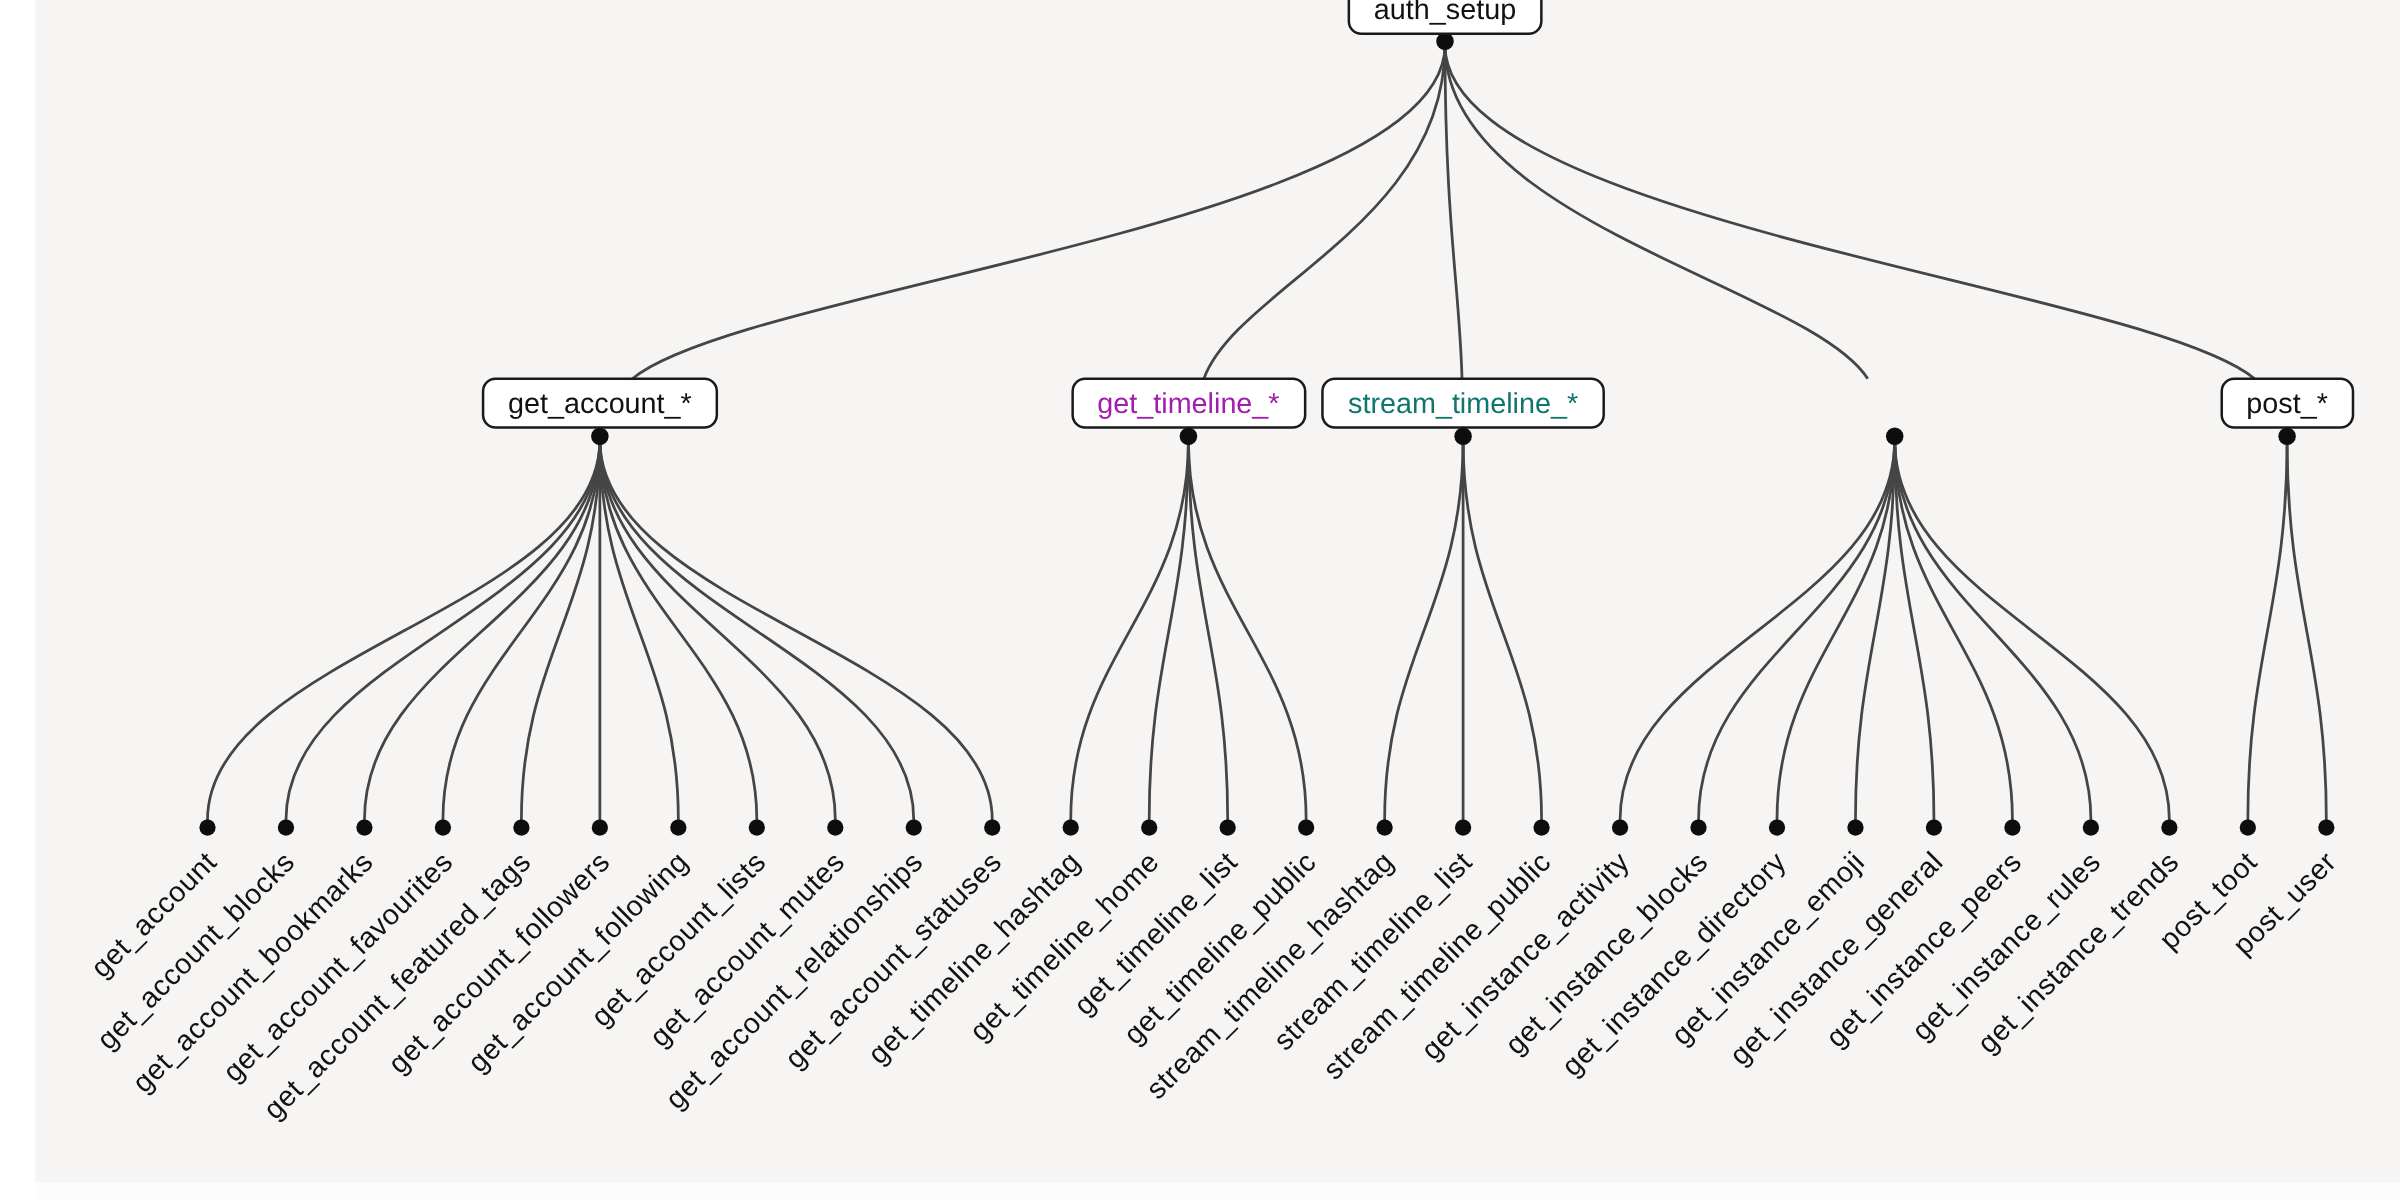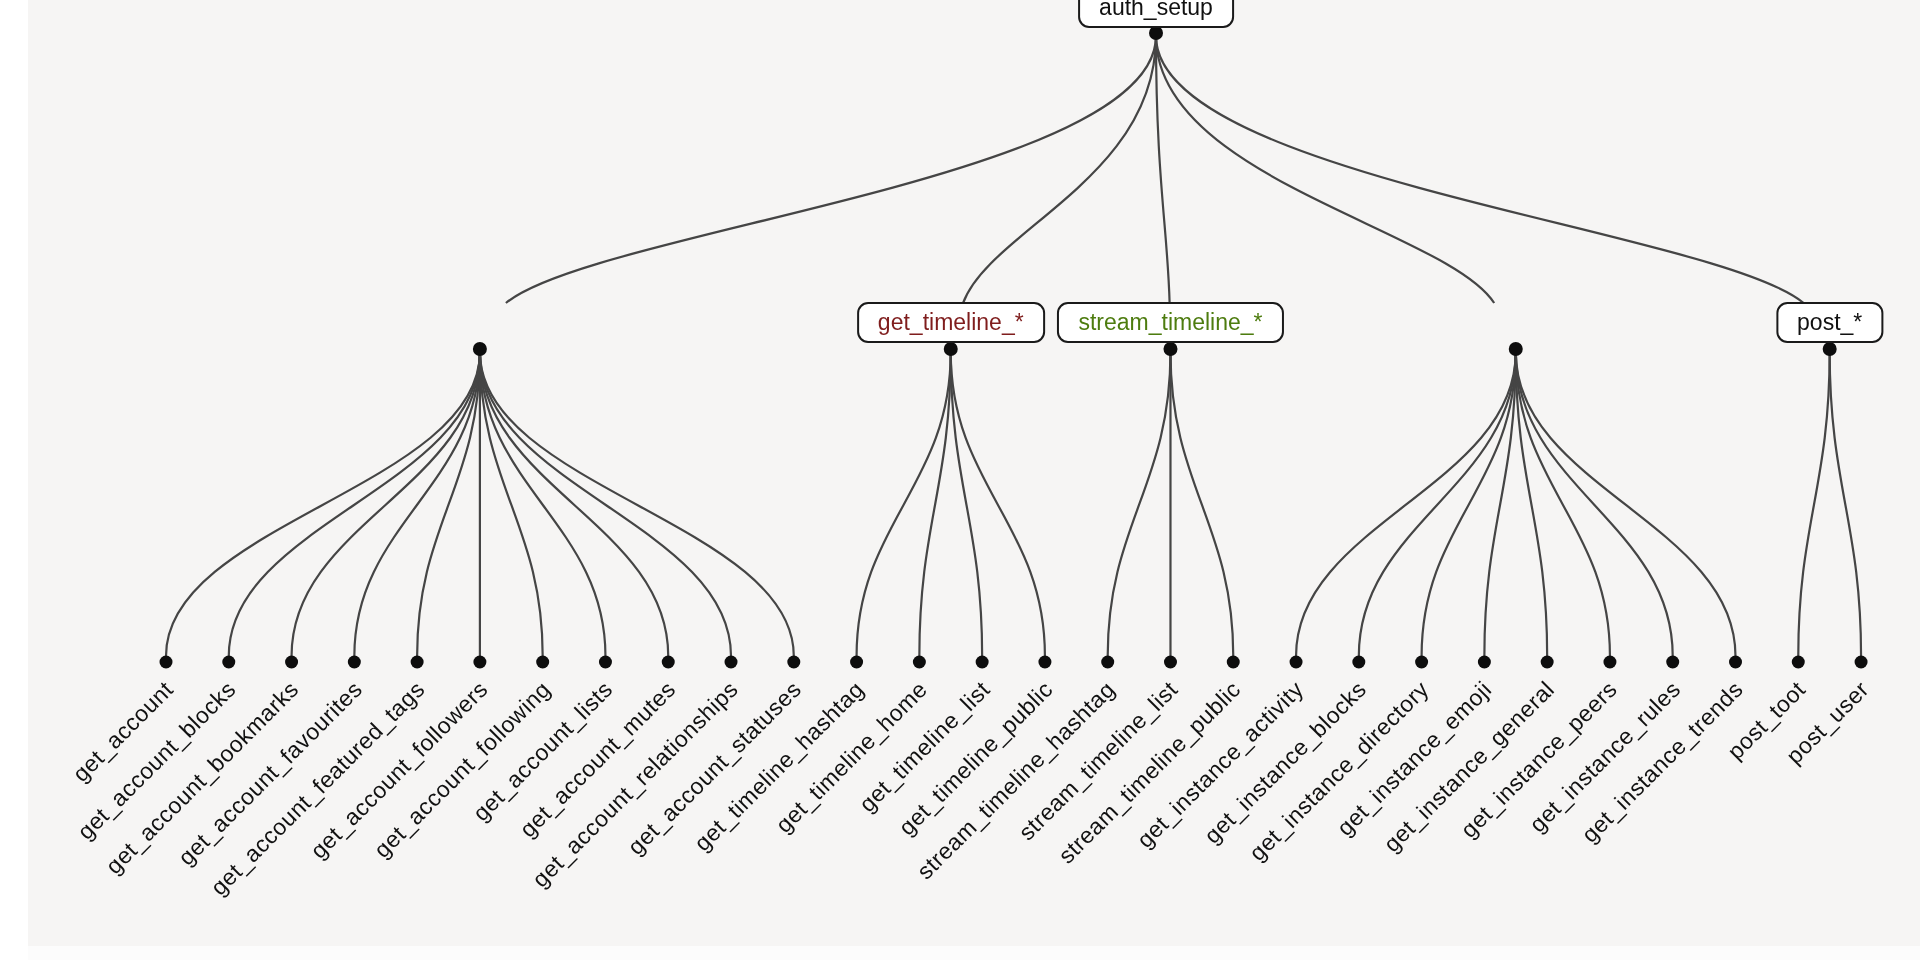--- a/index.html
+++ b/index.html
@@ -91,20 +91,21 @@
       <circle cx="1456.38" cy="662" r="6.5" fill="#0d0d0d"></circle>
       <circle cx="1519.16" cy="662" r="6.5" fill="#0d0d0d"></circle>
       <circle cx="1581.94" cy="662" r="6.5" fill="#0d0d0d"></circle>
       <circle cx="1644.72" cy="662" r="6.5" fill="#0d0d0d"></circle>
       <circle cx="1707.5" cy="662" r="6.5" fill="#0d0d0d"></circle>
       <circle cx="1770.28" cy="662" r="6.5" fill="#0d0d0d"></circle>
       <circle cx="1833.06" cy="662" r="6.5" fill="#0d0d0d"></circle>
     </svg>
   <div id="node-layer">
       <div class="node" style="left: 1128px; top: -13px; background: rgb(255, 255, 255); border-color: rgb(26, 26, 26); color: rgb(17, 17, 17);">auth_setup</div>
+      <div class="node" style="left: 451.9px; top: 302px; background: rgb(255, 255, 255); border-color: rgb(26, 26, 26); color: rgb(17, 17, 17);">get_account_*</div>
       <div class="leaf-anchor" style="left: 132px; top: 676px;">
         <div class="leaf-label" style="color: rgb(17, 17, 17);">get_account</div>
       </div>
       <div class="leaf-anchor" style="left: 194.78px; top: 676px;">
         <div class="leaf-label" style="color: rgb(17, 17, 17);">get_account_blocks</div>
       </div>
       <div class="leaf-anchor" style="left: 257.56px; top: 676px;">
         <div class="leaf-label" style="color: rgb(17, 17, 17);">get_account_bookmarks</div>
       </div>
       <div class="leaf-anchor" style="left: 320.34px; top: 676px;">
@@ -124,34 +125,34 @@
       </div>
       <div class="leaf-anchor" style="left: 634.24px; top: 676px;">
         <div class="leaf-label" style="color: rgb(17, 17, 17);">get_account_mutes</div>
       </div>
       <div class="leaf-anchor" style="left: 697.02px; top: 676px;">
         <div class="leaf-label" style="color: rgb(17, 17, 17);">get_account_relationships</div>
       </div>
       <div class="leaf-anchor" style="left: 759.8px; top: 676px;">
         <div class="leaf-label" style="color: rgb(17, 17, 17);">get_account_statuses</div>
       </div>
-      <div class="node" style="left: 922.75px; top: 302px; background: rgb(255, 255, 255); border-color: rgb(26, 26, 26); color: #7f1d1d;">get_timeline_*</div>
+      <div class="node" style="left: 922.75px; top: 302px; background: rgb(255, 255, 255); border-color: rgb(26, 26, 26); color: #a21caf;">get_timeline_*</div>
       <div class="leaf-anchor" style="left: 822.58px; top: 676px;">
         <div class="leaf-label" style="color: rgb(17, 17, 17);">get_timeline_hashtag</div>
       </div>
       <div class="leaf-anchor" style="left: 885.36px; top: 676px;">
         <div class="leaf-label" style="color: rgb(17, 17, 17);">get_timeline_home</div>
       </div>
       <div class="leaf-anchor" style="left: 948.14px; top: 676px;">
         <div class="leaf-label" style="color: rgb(17, 17, 17);">get_timeline_list</div>
       </div>
       <div class="leaf-anchor" style="left: 1010.92px; top: 676px;">
         <div class="leaf-label" style="color: rgb(17, 17, 17);">get_timeline_public</div>
       </div>
-      <div class="node" style="left: 1142.48px; top: 302px; background: rgb(255, 255, 255); border-color: rgb(26, 26, 26); color: #4d7c0f;">stream_timeline_*</div>
+      <div class="node" style="left: 1142.48px; top: 302px; background: rgb(255, 255, 255); border-color: rgb(26, 26, 26); color: #0f766e;">stream_timeline_*</div>
       <div class="leaf-anchor" style="left: 1073.7px; top: 676px;">
         <div class="leaf-label" style="color: rgb(17, 17, 17);">stream_timeline_hashtag</div>
       </div>
       <div class="leaf-anchor" style="left: 1136.48px; top: 676px;">
         <div class="leaf-label" style="color: rgb(17, 17, 17);">stream_timeline_list</div>
       </div>
       <div class="leaf-anchor" style="left: 1199.26px; top: 676px;">
         <div class="leaf-label" style="color: rgb(17, 17, 17);">stream_timeline_public</div>
       </div>
       <div class="leaf-anchor" style="left: 1262.04px; top: 676px;">

